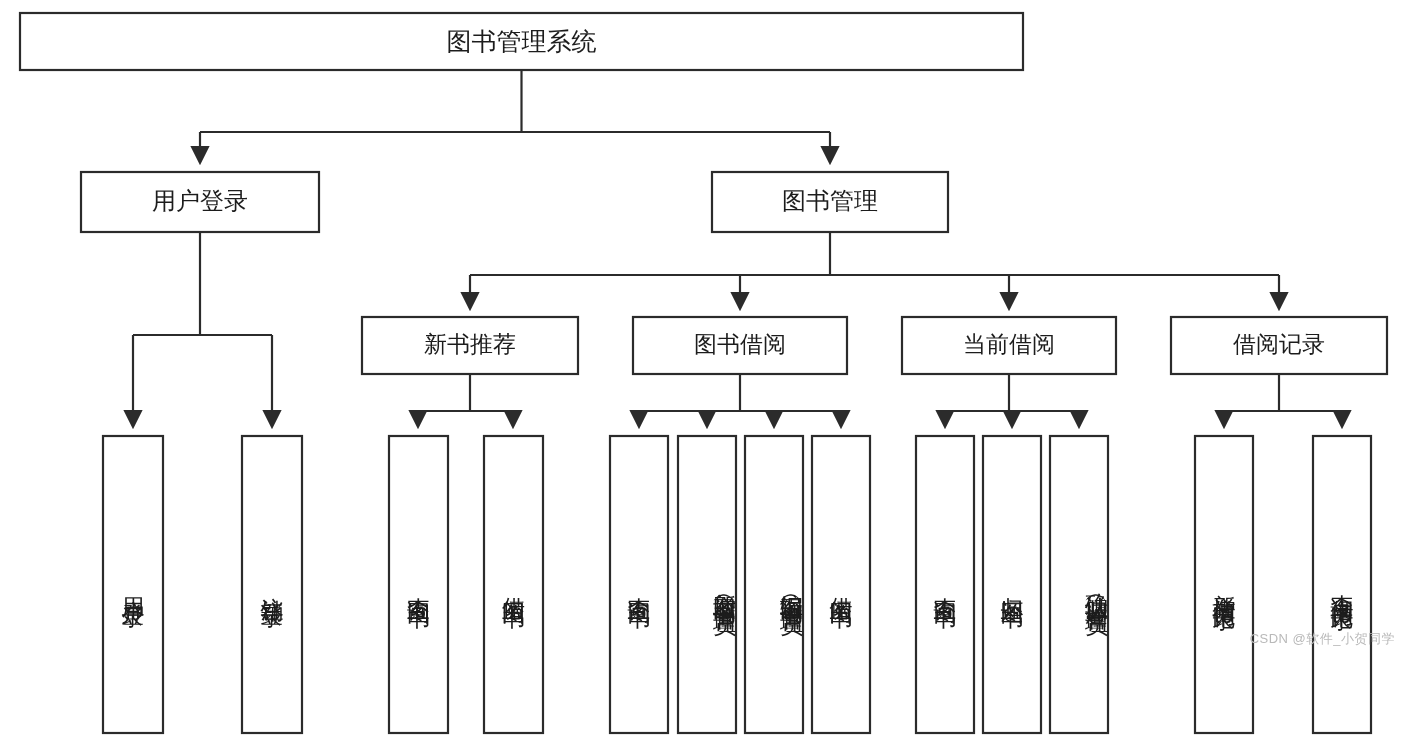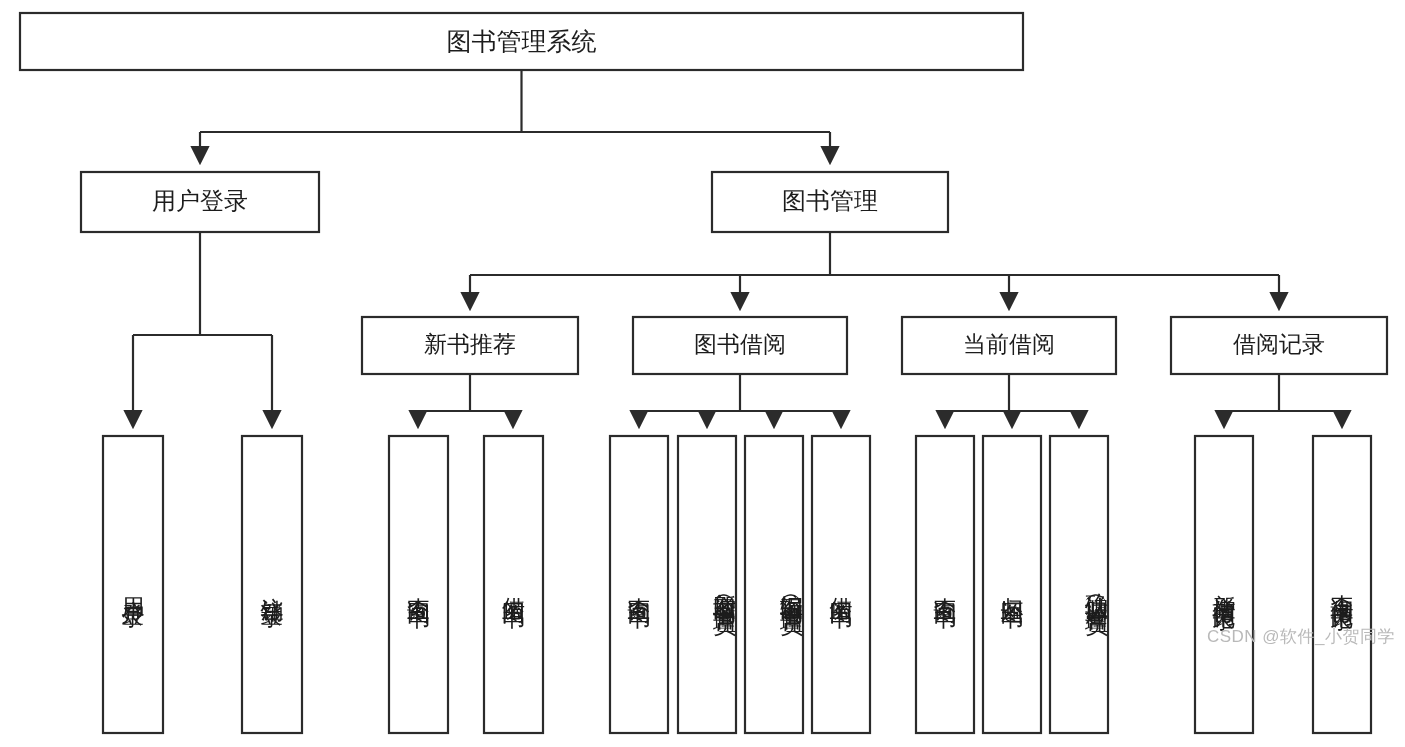--- a/index.html
+++ b/index.html
@@ -59,21 +59,21 @@
     white-space: nowrap;
     text-align: center;
     pointer-events: none;
     line-height: 1;
   }
   .watermark {
     position: absolute;
     right: 10px;
     bottom: 4px;
     font-family: "Liberation Sans", "DejaVu Sans", sans-serif;
-    font-size: 17px;
+    font-size: 13px;
     color: #b9b9b9;
     letter-spacing: 0.5px;
     white-space: nowrap;
   }
 </style>
 </head>
 <body>
 
 <div id="diagram-root">
 

